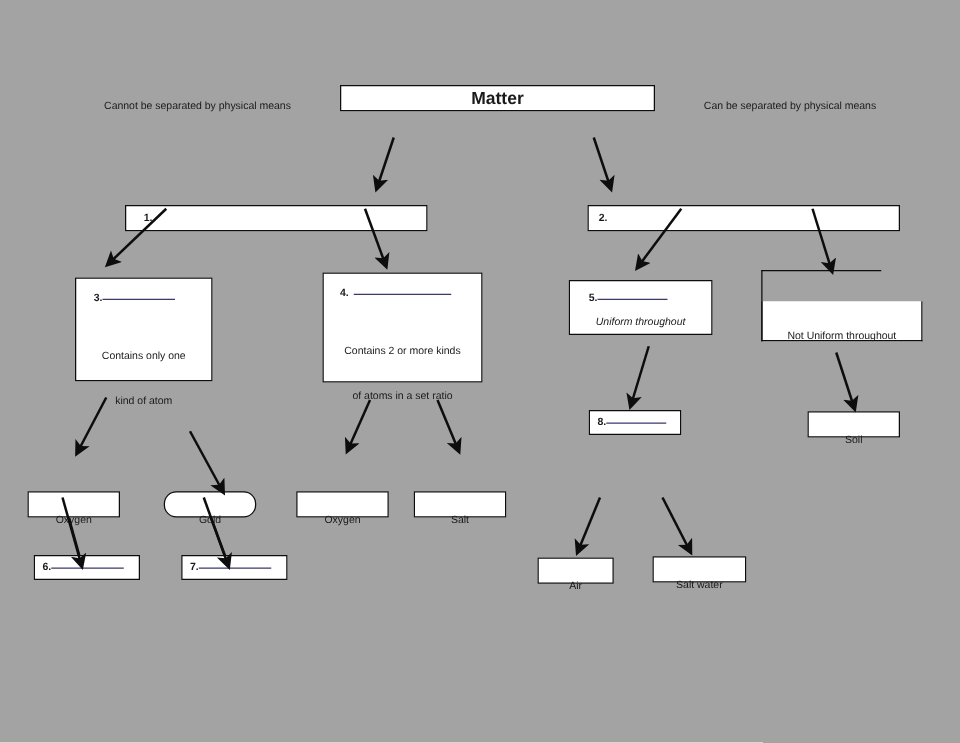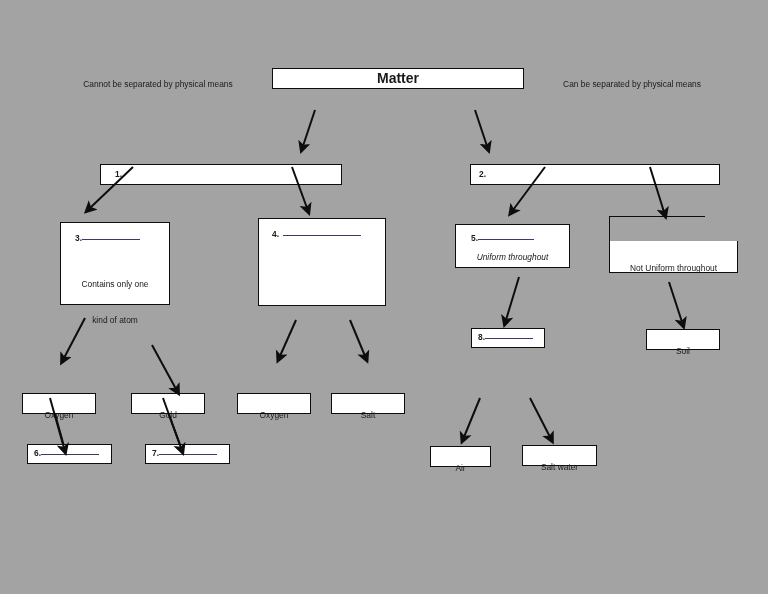--- a/index.html
+++ b/index.html
@@ -124,20 +124,24 @@
       <div class="body-text">Contains only one</div>
       <div class="body-text">kind of atom</div>
     </div>
   </div>
 
   <div class="node" style="left:258px; top:218px; width:128px; height:88px; padding:9px 6px 0 6px; justify-content:flex-start;">
     <div class="blank-row" style="align-self:flex-start; margin-left:7px;">
       <span class="num">4.</span>
       <span class="blank-rule" style="width:78px; margin-left:4px;"></span>
     </div>
+    <div style="margin-top:10px;">
+      <div class="body-text">Contains 2 or more kinds</div>
+      <div class="body-text">of atoms in a set ratio</div>
+    </div>
   </div>
 
   <div class="node" style="left:455px; top:224px; width:115px; height:44px; padding:7px 6px 0 6px; justify-content:flex-start;">
     <div class="blank-row" style="align-self:flex-start; margin-left:9px;">
       <span class="num">5.</span>
       <span class="blank-rule" style="width:56px;"></span>
     </div>
     <div style="margin-top:7px; width:100%; text-align:center;font-style:italic;">
       <span class="body-text">Uniform throughout</span>
     </div>
@@ -158,21 +162,21 @@
   </div>
 
   <div class="node" style="left:646px; top:329px; width:74px; height:21px;">
     <span class="body-text">Soil</span>
   </div>
 
   <div class="node" style="left:22px; top:393px; width:74px; height:21px;">
     <span class="body-text">Oxygen</span>
   </div>
 
-  <div class="node" style="left:131px; top:393px; width:74px; height:21px;">
+  <div class="node" style="left:131px; top:393px; width:74px; height:21px;border-radius:10px;">
     <span class="body-text">Gold</span>
   </div>
 
   <div class="node" style="left:237px; top:393px; width:74px; height:21px;">
     <span class="body-text">Oxygen</span>
   </div>
 
   <div class="node" style="left:331px; top:393px; width:74px; height:21px;">
     <span class="body-text">Salt</span>
   </div>

